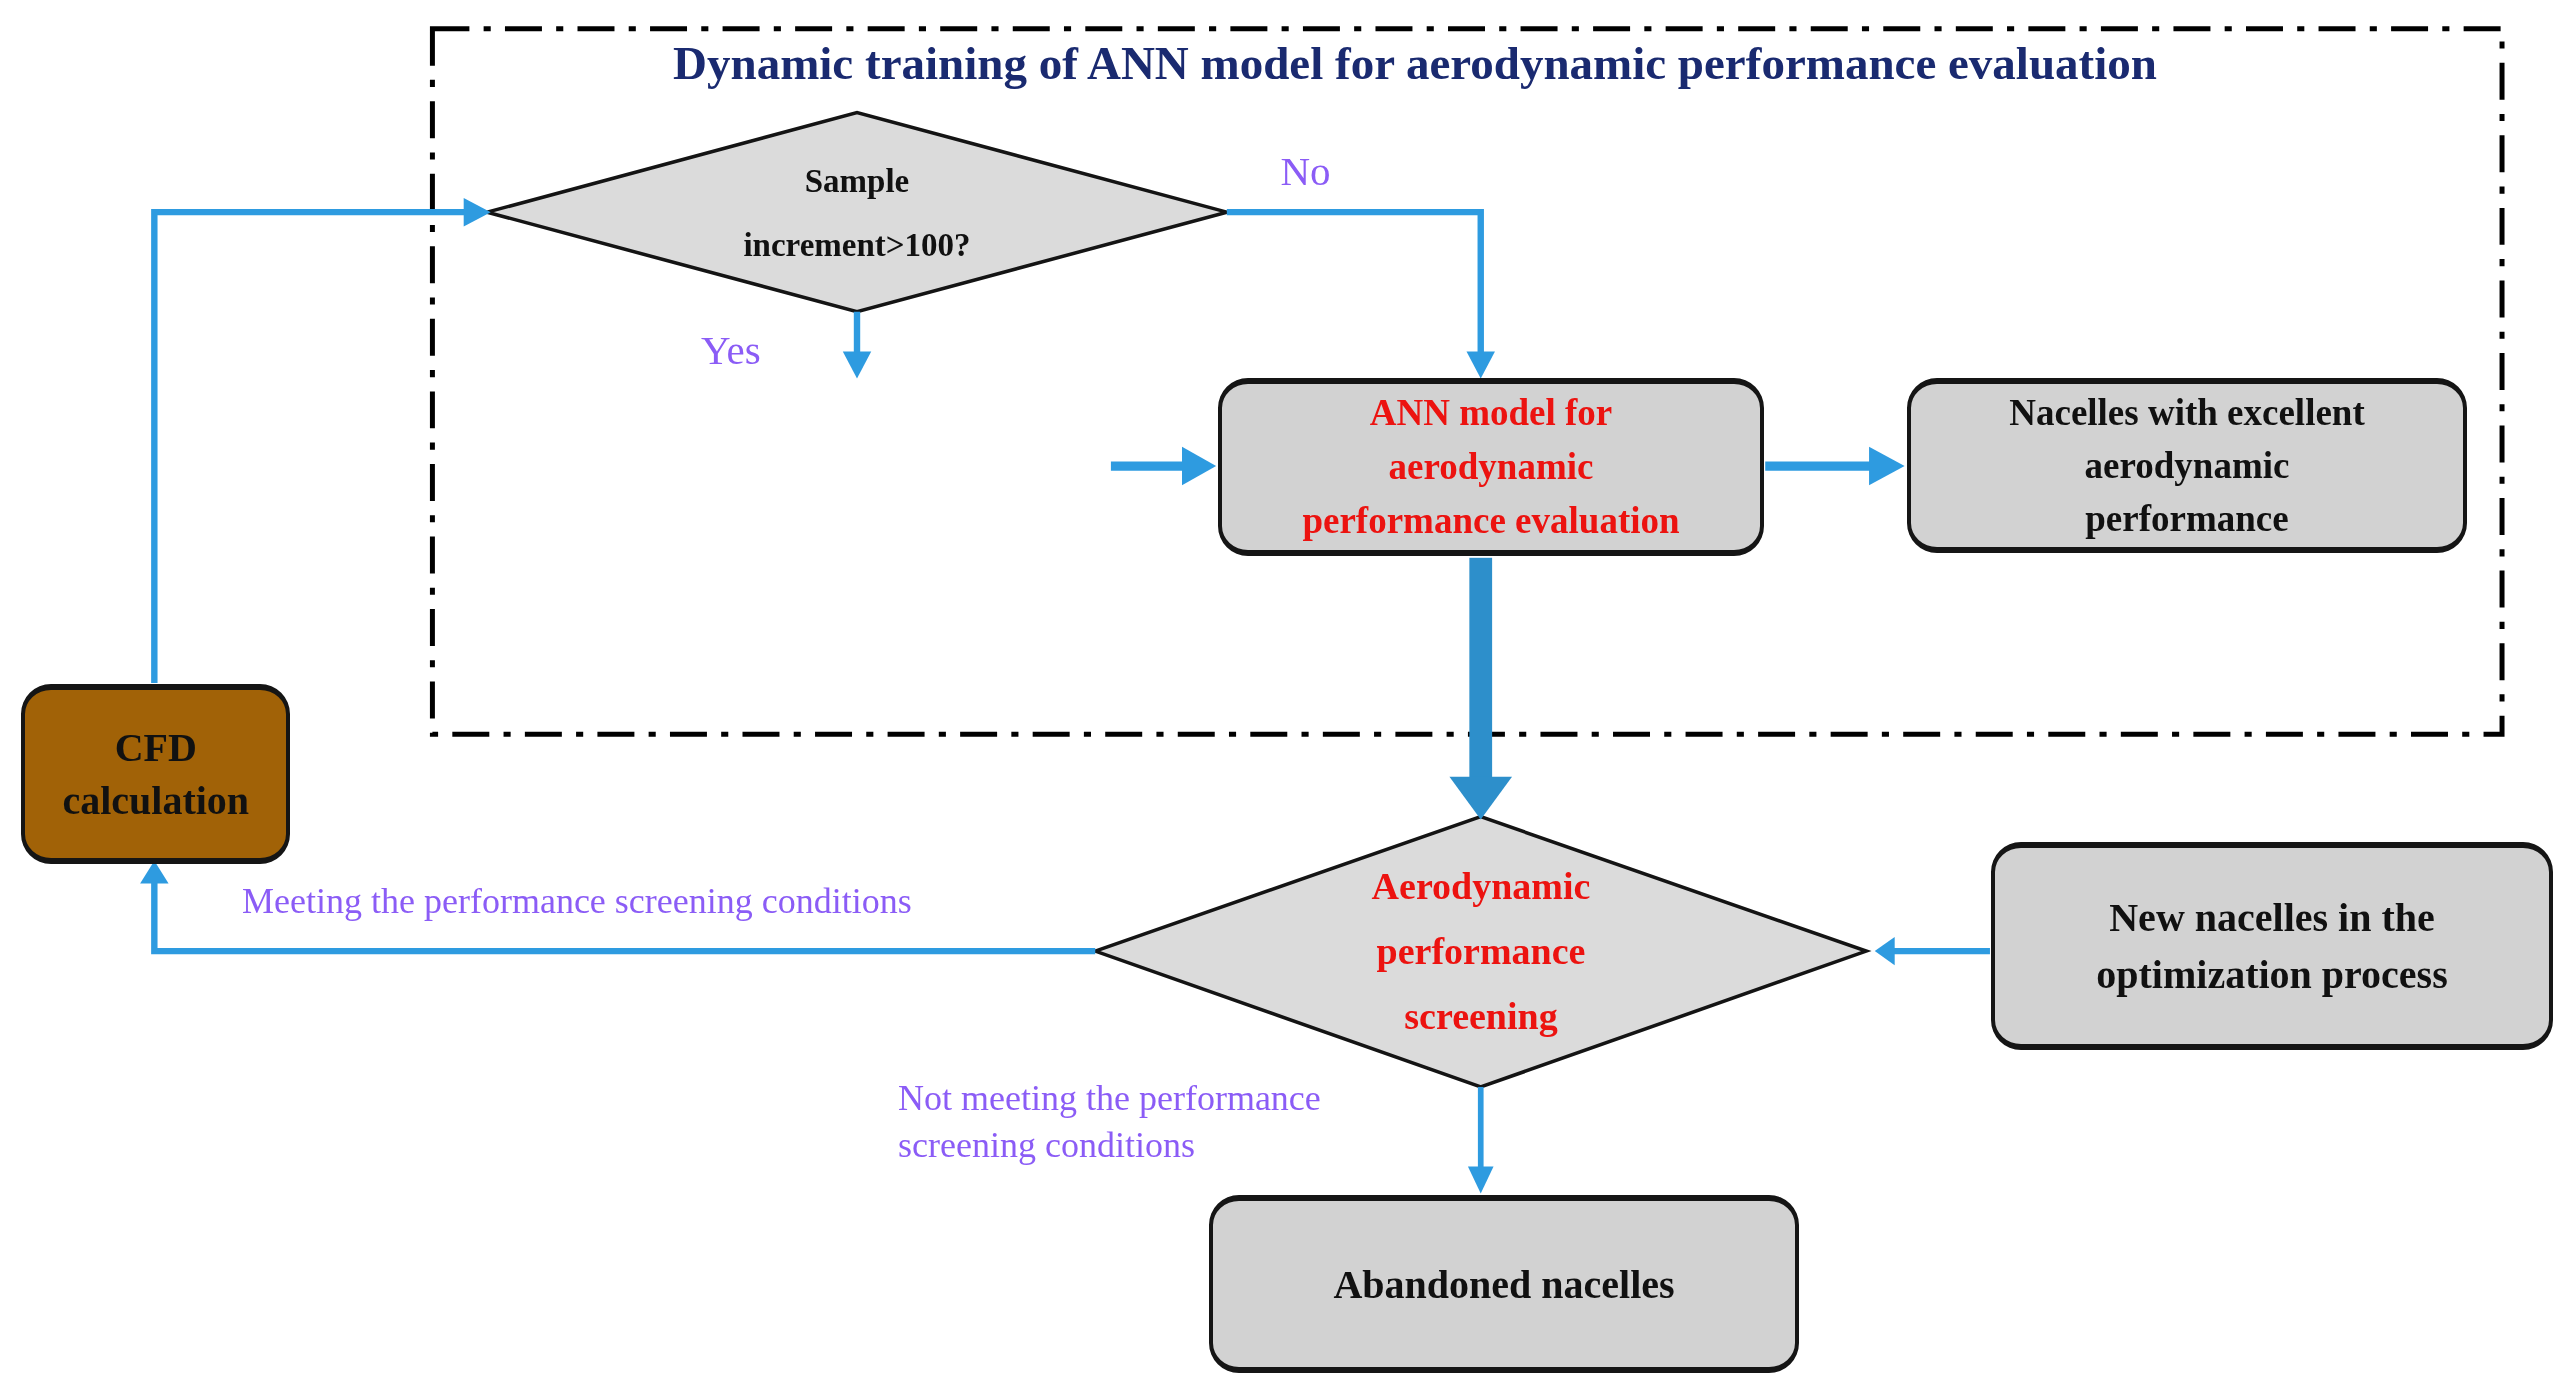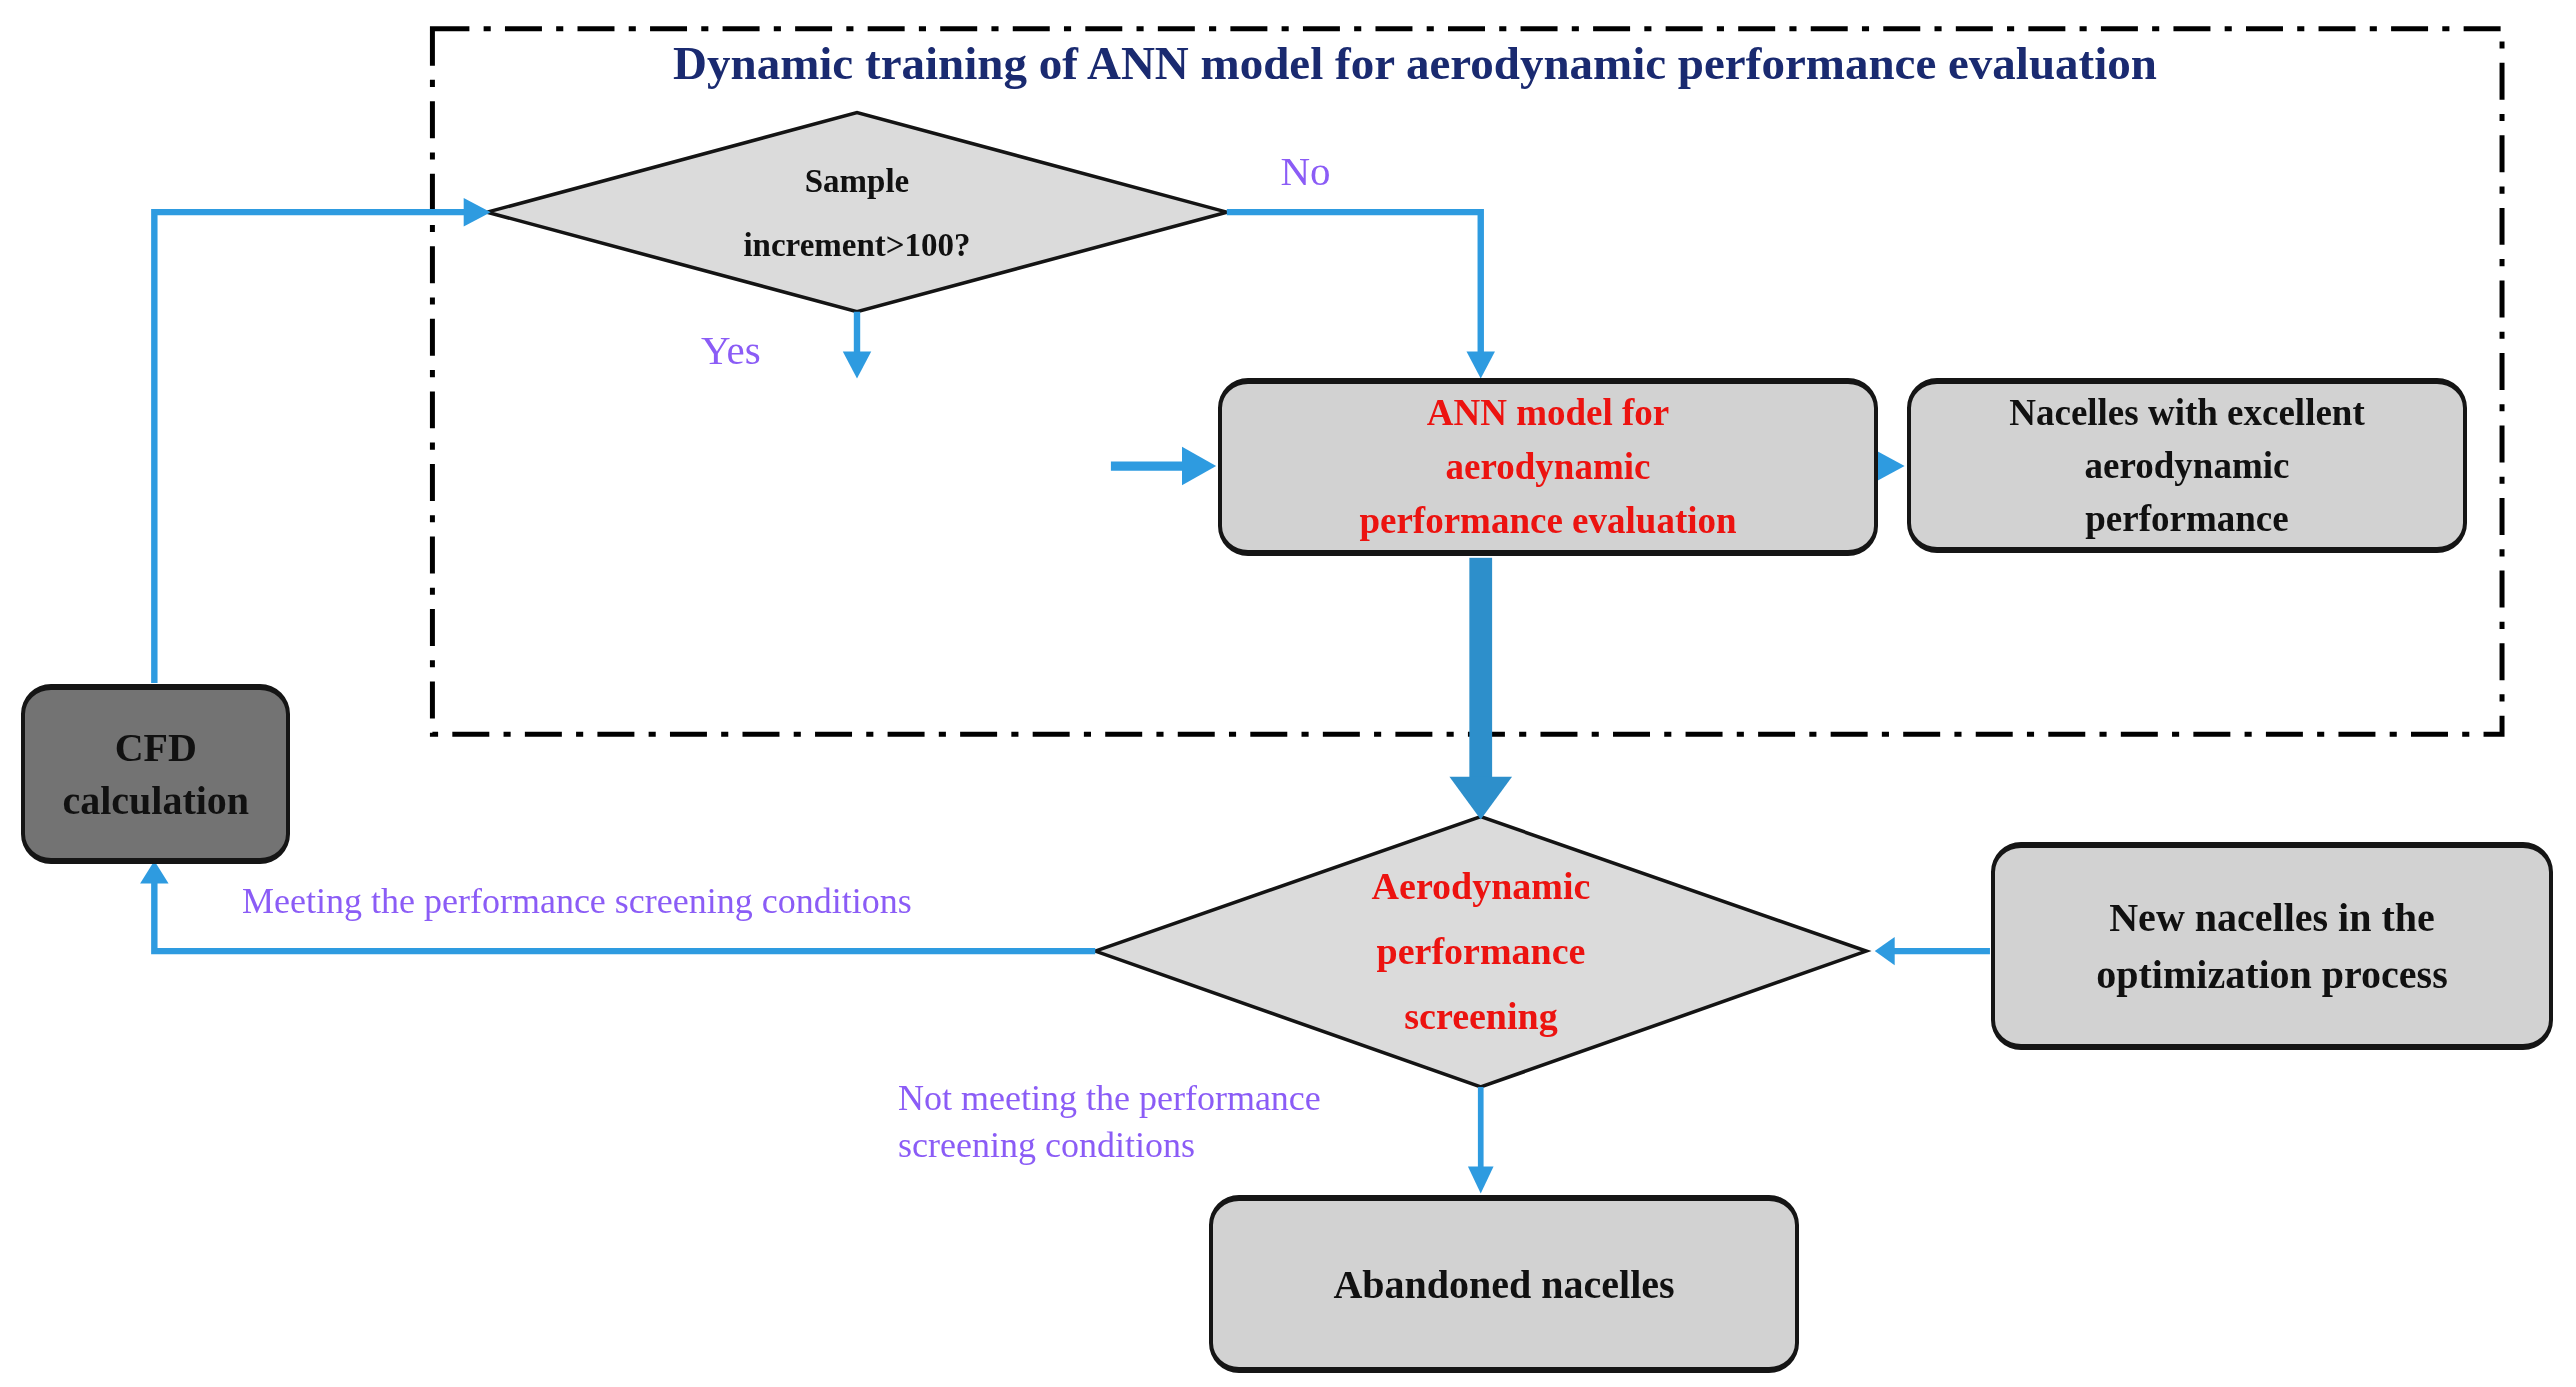--- a/index.html
+++ b/index.html
@@ -43,23 +43,23 @@
     border-radius: 30px;
     display: flex;
     flex-direction: column;
     align-items: center;
     justify-content: center;
     text-align: center;
     font-weight: bold;
     color: #111111;
   }
   #box-retrain   { left: 532px;  top: 378px;  width: 579px; height: 175px; font-size: 38px; }
-  #box-ann       { left: 1218px; top: 378px;  width: 660px; height: 178px; font-size: 37px; line-height: 54px; color: #ec1310; }
+  #box-ann       { left: 1218px; top: 378px;  width: 546px; height: 178px; font-size: 37px; line-height: 54px; color: #ec1310; }
   #box-nacelles  { left: 1907px; top: 378px;  width: 560px; height: 175px; font-size: 37px; line-height: 53px; }
-  #box-cfd       { left: 21.3px;   top: 684px;  width: 269px; height: 180px; font-size: 40px; line-height: 53px; background: #737373; }
+  #box-cfd       { left: 21.3px;   top: 684px;  width: 269px; height: 180px; font-size: 40px; line-height: 53px; background: #a16207; }
   #box-newnac    { left: 1991px; top: 842px; width: 562px; height: 208px; font-size: 40px; line-height: 57px; }
   #box-abandoned { left: 1209px; top: 1195px; width: 590px; height: 178px; font-size: 40px; }
 
   .diamond-label {
     position: absolute;
     display: flex;
     flex-direction: column;
     align-items: center;
     justify-content: center;
     text-align: center;

